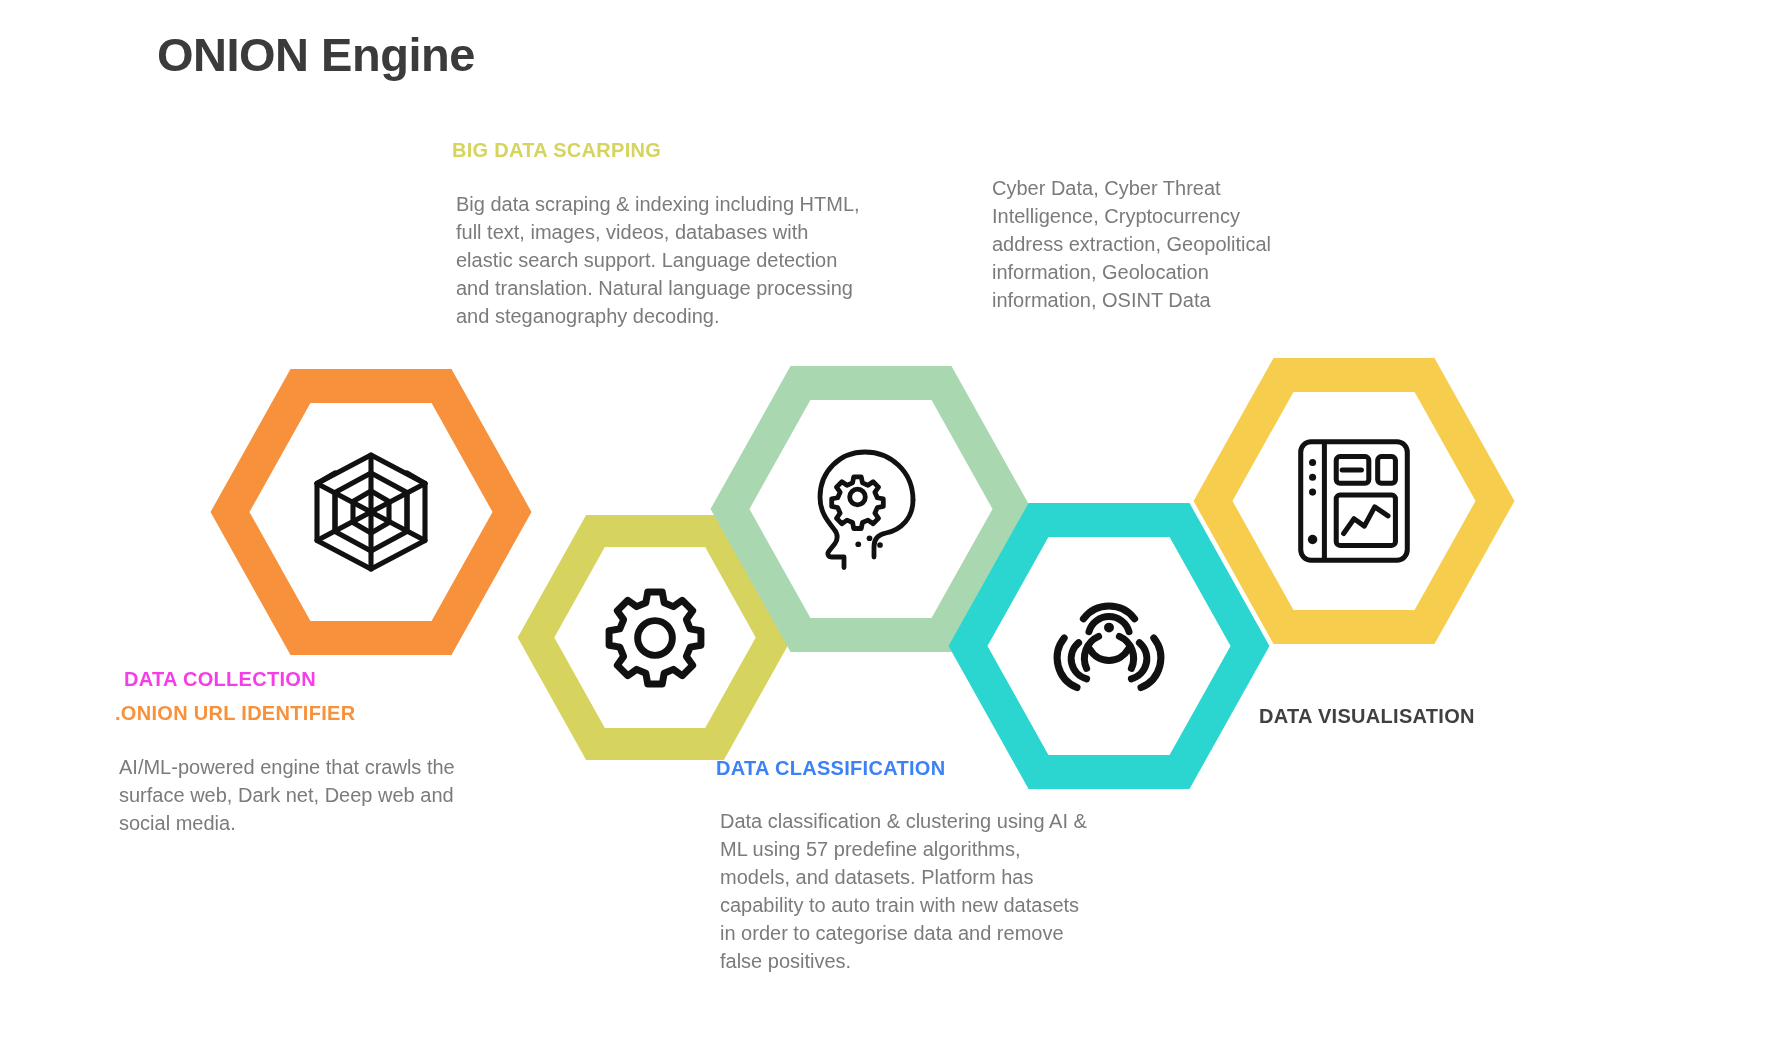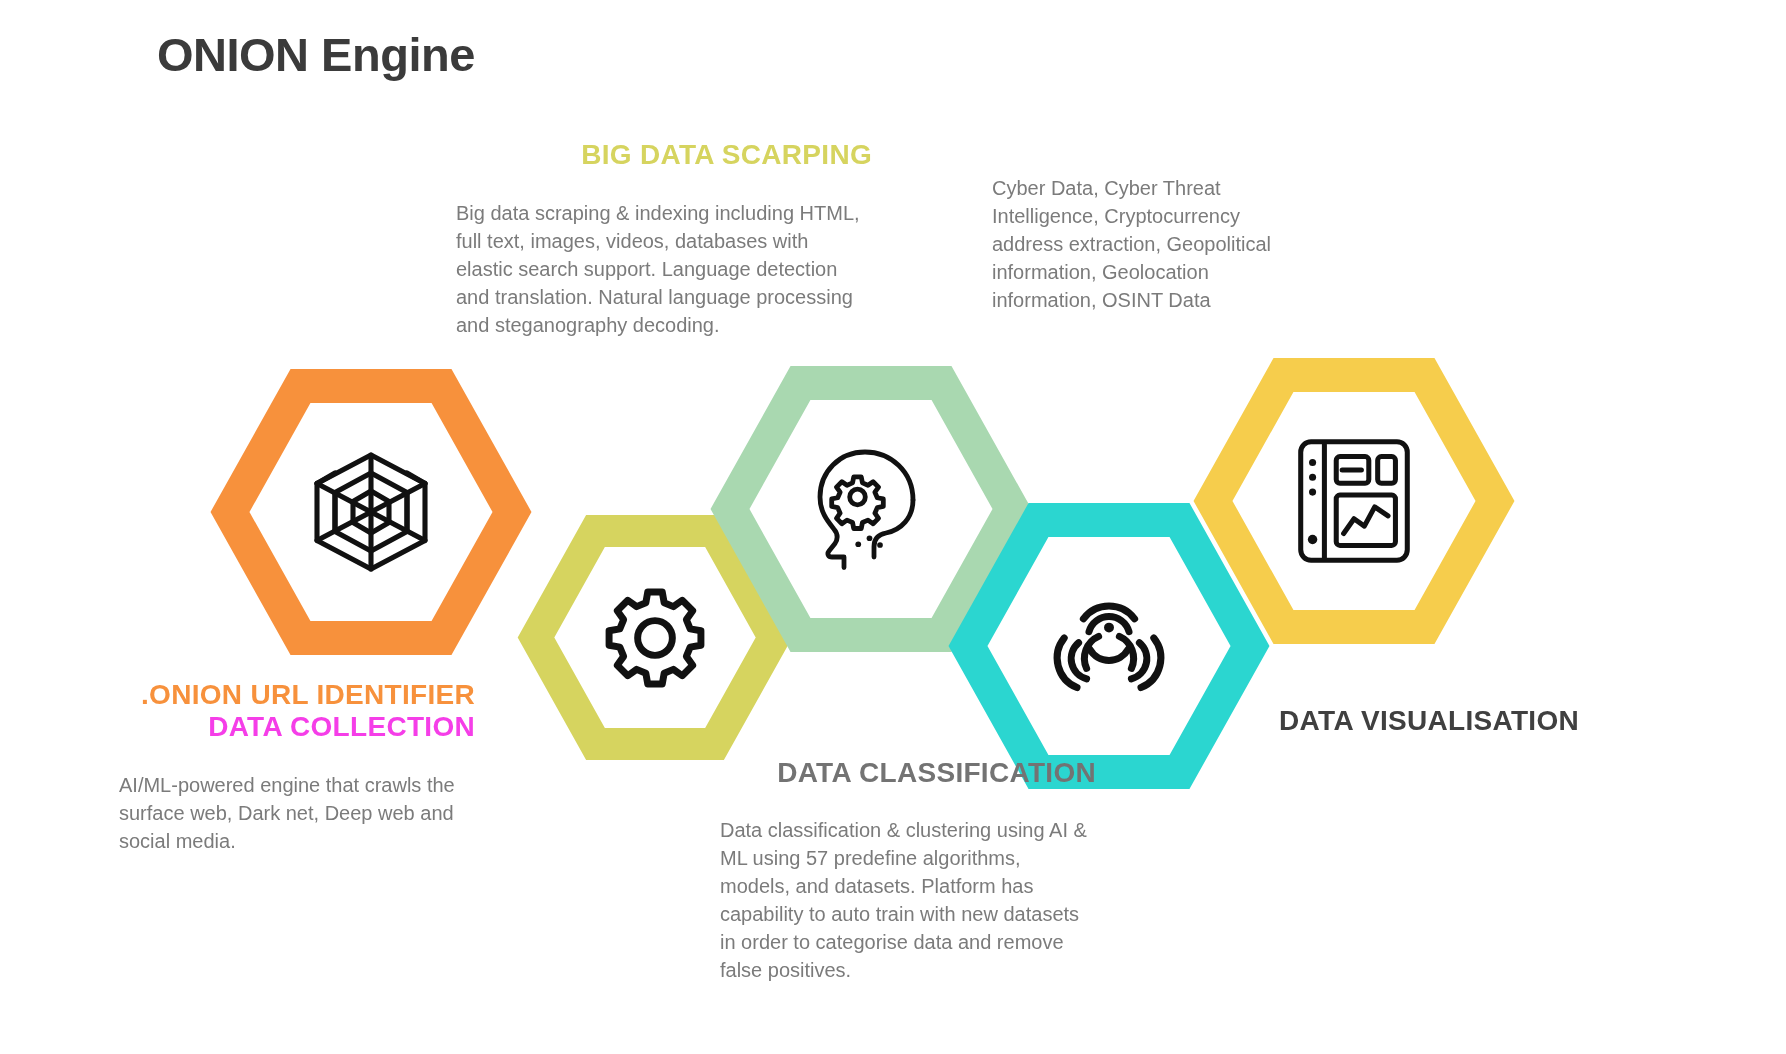--- a/index.html
+++ b/index.html
@@ -31,26 +31,25 @@
     font-size: 47px;
     font-weight: bold;
     color: #3b3b3b;
     letter-spacing: -0.5px;
     white-space: nowrap;
   }
 
   
   .block { position: absolute; }
   .block .hd {
-    font-size: 28px;
+    font-size: 20px;
     font-weight: bold;
     letter-spacing: 0.3px;
     white-space: nowrap;
     margin: 0;
-    text-align: right;
   }
   .block .body {
     font-size: 20px;
     line-height: 1.40;
     color: #7b7b7b;
     font-weight: normal;
     margin: 4px;
   }
 
   
@@ -222,27 +221,27 @@
   <div class="block" id="blk-scraping">
     <div class="hd" style="color:#D6D45F;">BIG DATA SCARPING</div>
     <div class="body">Big data scraping &amp; indexing including HTML, full text, images, videos, databases with elastic search support. Language detection and translation. Natural language processing and steganography decoding.</div>
   </div>
 
   <div class="block" id="blk-identification">
     <div class="body">Cyber Data, Cyber Threat Intelligence, Cryptocurrency address extraction, Geopolitical information, Geolocation information, OSINT Data</div>
   </div>
 
   <div class="block" id="blk-collection">
+    <div class="hd hd1" style="color:#F53EE8;">DATA COLLECTION</div>
     <div class="hd hd2" style="color:#F7913C;">.ONION URL IDENTIFIER</div>
-    <div class="hd hd1" style="color:#F53EE8;">DATA COLLECTION</div>
     <div class="body">AI/ML-powered engine that crawls the surface web, Dark net, Deep web and social media.</div>
   </div>
 
   <div class="block" id="blk-classification">
-    <div class="hd" style="color:#737373;">DATA CLASSIFICATION</div>
+    <div class="hd" style="color:#3b82f6;">DATA CLASSIFICATION</div>
     <div class="body">Data classification &amp; clustering using AI &amp; ML using 57 predefine algorithms, models, and datasets. Platform has capability to auto train with new datasets in order to categorise data and remove false positives.</div>
   </div>
 
   <div class="block" id="blk-visualisation">
     <div class="hd" style="color:#404040;">DATA VISUALISATION</div>
   </div>
 
 </div>
 
 </body></html>

